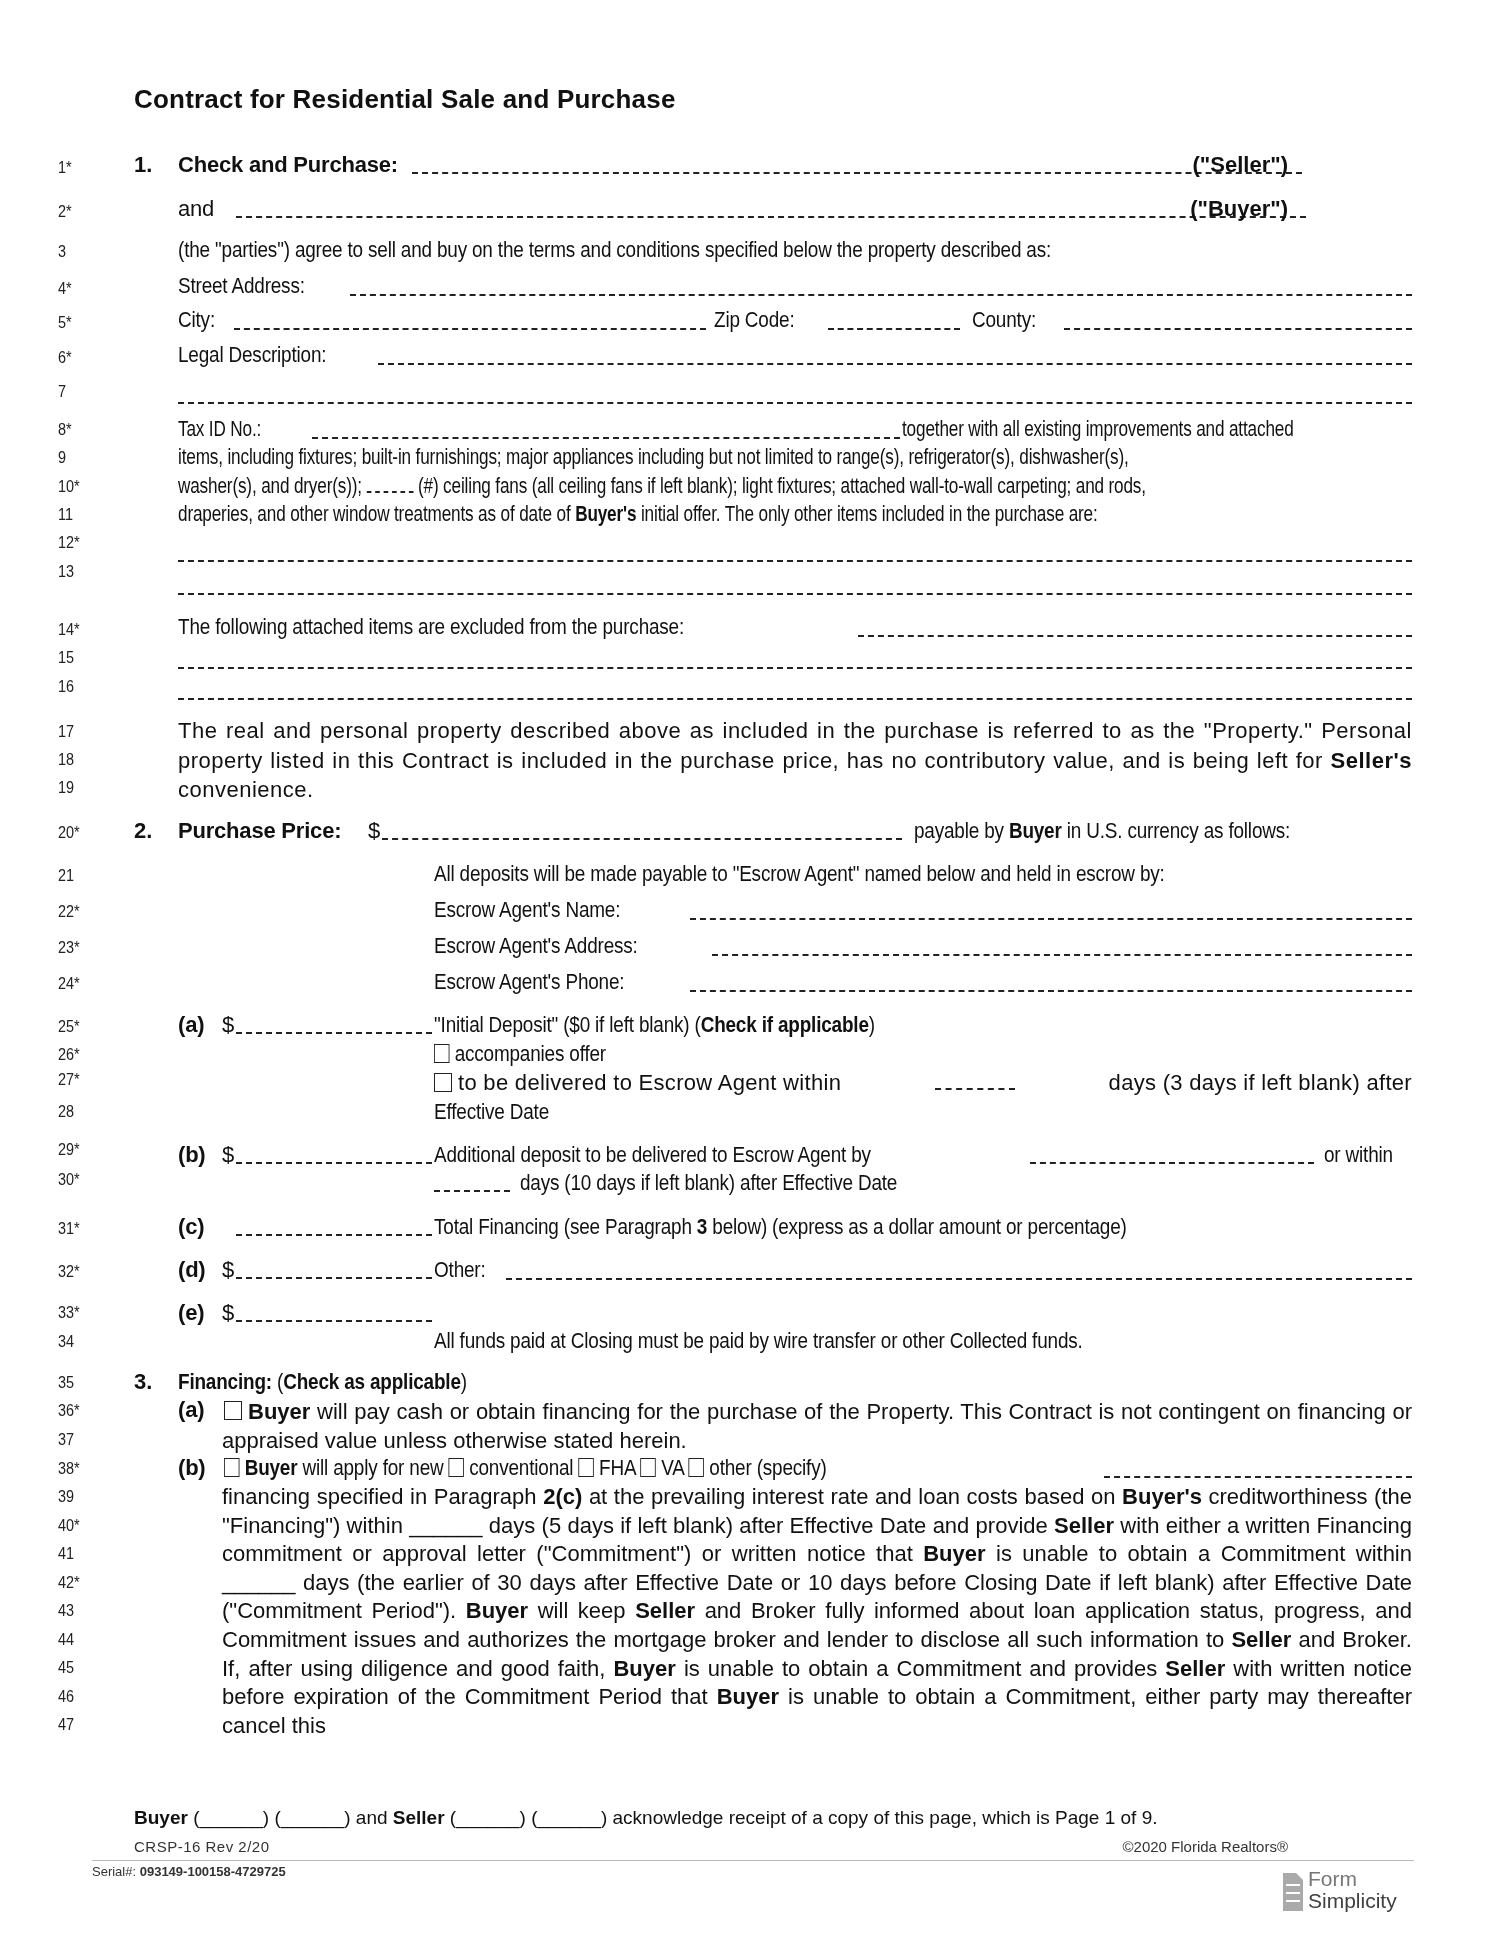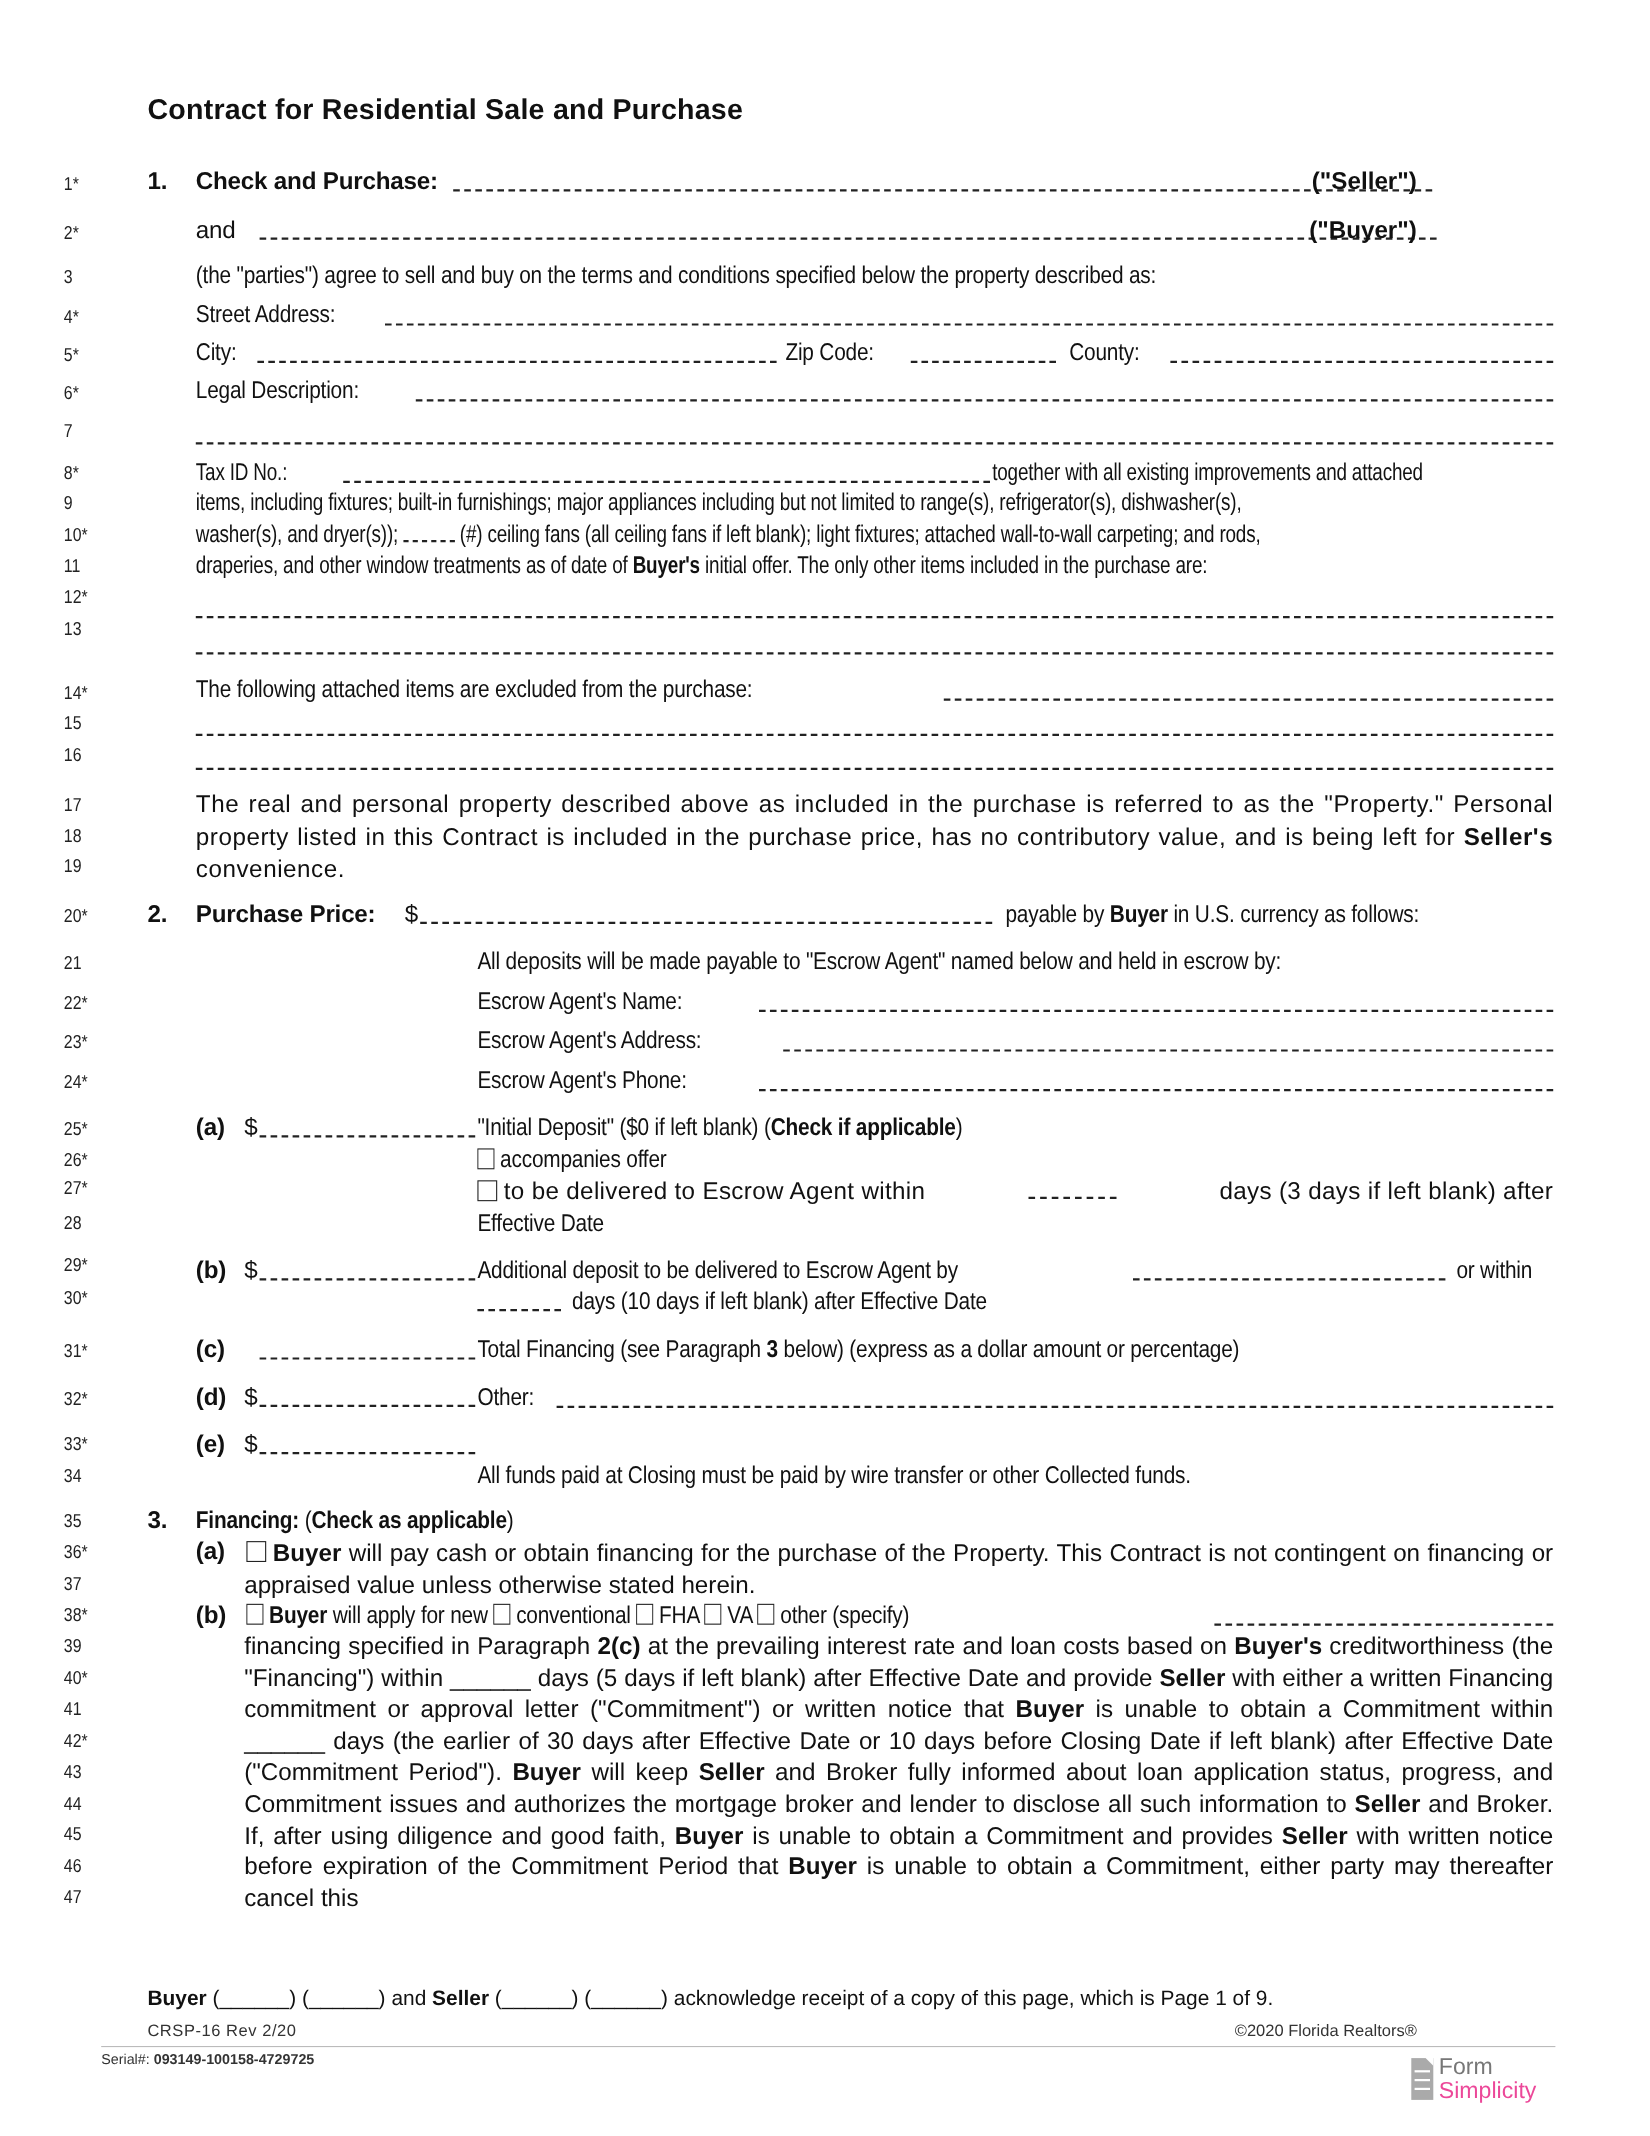--- a/index.html
+++ b/index.html
@@ -26,21 +26,21 @@
   .fullrow { position:absolute; left:178px; width:1234px; border-bottom:2px dashed #222; height:2px; }
   .cb { display:inline-block; width:16px; height:17px; border:1.5px solid #222; vertical-align:-2px; margin-right:6px; }
   .para { position:absolute; font-size:22px; font-family:"Liberation Sans", sans-serif; text-align:justify; }
   .right { position:absolute; right:88px; font-size:22px; font-weight:bold; font-family:"Liberation Sans", sans-serif; }
 
   .footer-ack { position:absolute; left:134px; top:1807px; font-size:19px; font-family:"Liberation Sans", sans-serif; white-space:nowrap; }
   .footer-code { position:absolute; left:134px; top:1838px; font-size:15px; color:#333; font-family:"Liberation Sans", sans-serif; letter-spacing:0.5px; }
   .footer-copy { position:absolute; right:88px; top:1838px; font-size:15px; color:#333; font-family:"Liberation Sans", sans-serif; }
   .footer-rule { position:absolute; left:92px; top:1860px; width:1322px; height:1px; background:#bbb; }
   .serial { position:absolute; left:92px; top:1864px; font-size:13px; color:#333; font-family:"Liberation Sans", sans-serif; }
-  .fs-logo { position:absolute; left:1282px; top:1868px; display:flex; align-items:center; }
+  .fs-logo { position:absolute; left:1282px; top:1868px; display:flex; align-items:flex-end; }
   .fs-text { font-family:"Liberation Sans", sans-serif; color:#777; font-size:21px; line-height:22px; margin-left:4px; }
 </style>
 </head>
 <body>
 
 <div class="page">
 
   <div class="title">Contract for Residential Sale and Purchase</div>
 
 
@@ -206,16 +206,16 @@
   <div class="fs-logo">
     <svg width="22" height="40" viewBox="0 0 22 40">
       <rect x="1" y="1" width="20" height="38" fill="#aaa"></rect>
       <rect x="4" y="12" width="14" height="2" fill="#fff"></rect>
         <rect x="4" y="20" width="14" height="2" fill="#fff"></rect>
         <rect x="4" y="28" width="14" height="2" fill="#fff"></rect>
       <polygon points="14,1 21,1 21,8" fill="#fff"></polygon>
     </svg>
     <div class="fs-text">
         <div>Form</div>
-        <div style="color:#ec4899">Simplicity</div>
+        <div style="color:#404040">Simplicity</div>
       </div>
   </div>
 </div>
 
 </body></html>

